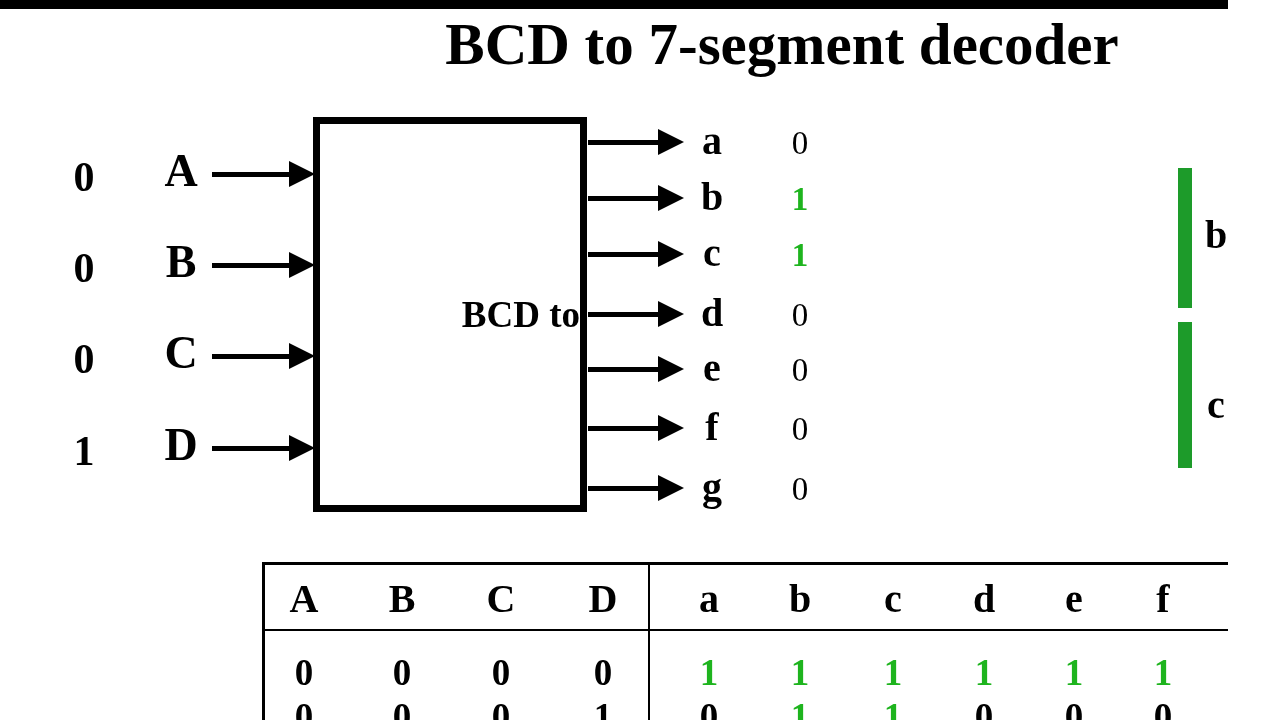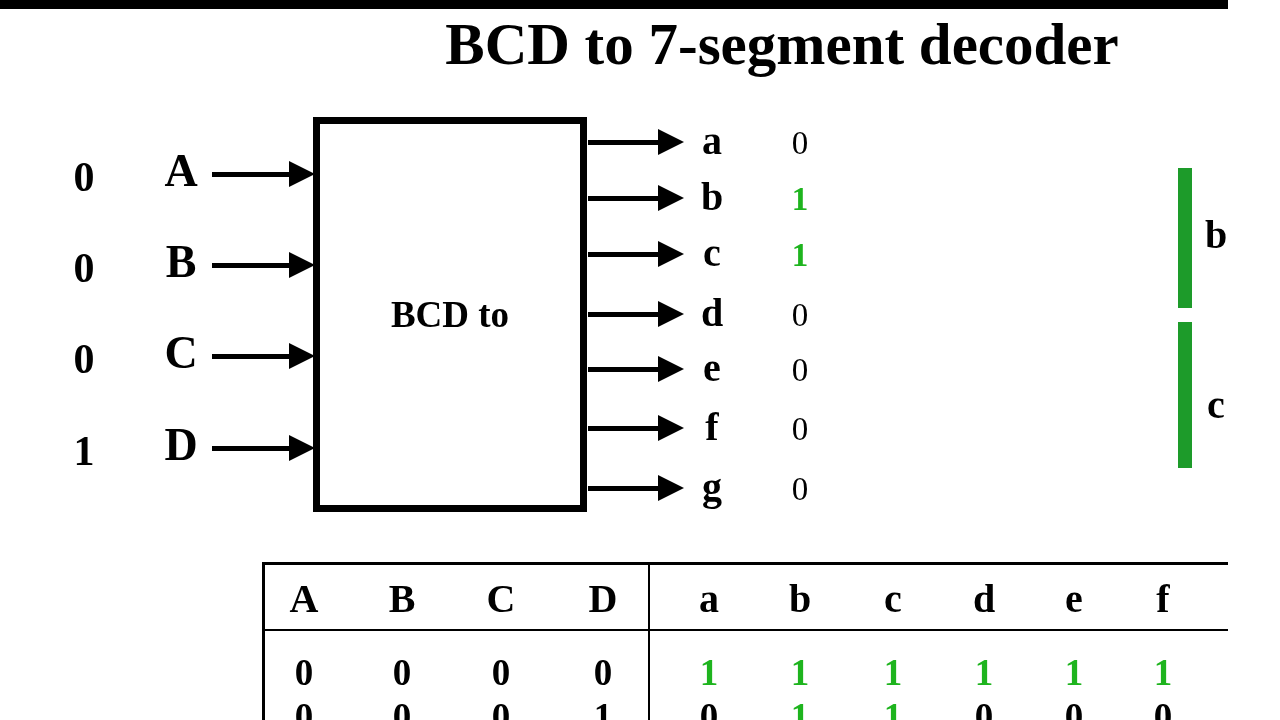--- a/index.html
+++ b/index.html
@@ -17,21 +17,21 @@
   .top-bar {
     position: absolute; left: 0; top: 0; width: 1280px; height: 9px; background: #000;
   }
   .title {
     position: absolute; left: 352px; top: 10px; width: 860px;
     text-align: center; font-size: 59px; font-weight: bold; letter-spacing: 0px;
   }
   .decoder-box {
     position: absolute; left: 313px; top: 117px; width: 274px; height: 395px;
     border: 7px solid #000; box-sizing: border-box;
-    display: flex; flex-direction: column; justify-content: center; align-items: center;
+    display: flex; flex-direction: column; justify-content: center; align-items: flex-end;
   }
   .decoder-box .line {
     font-size: 37px; font-weight: bold; line-height: 52px; text-align: center;
   }
   .in-value  { font-size: 42px; font-weight: bold; }
   .in-label  { font-size: 46px; font-weight: bold; }
   .out-label { font-size: 40px; font-weight: bold; }
   .out-value { font-size: 33px; }
   .arrow-line { position: absolute; background: #000; height: 5px; }
   .arrow-head {

